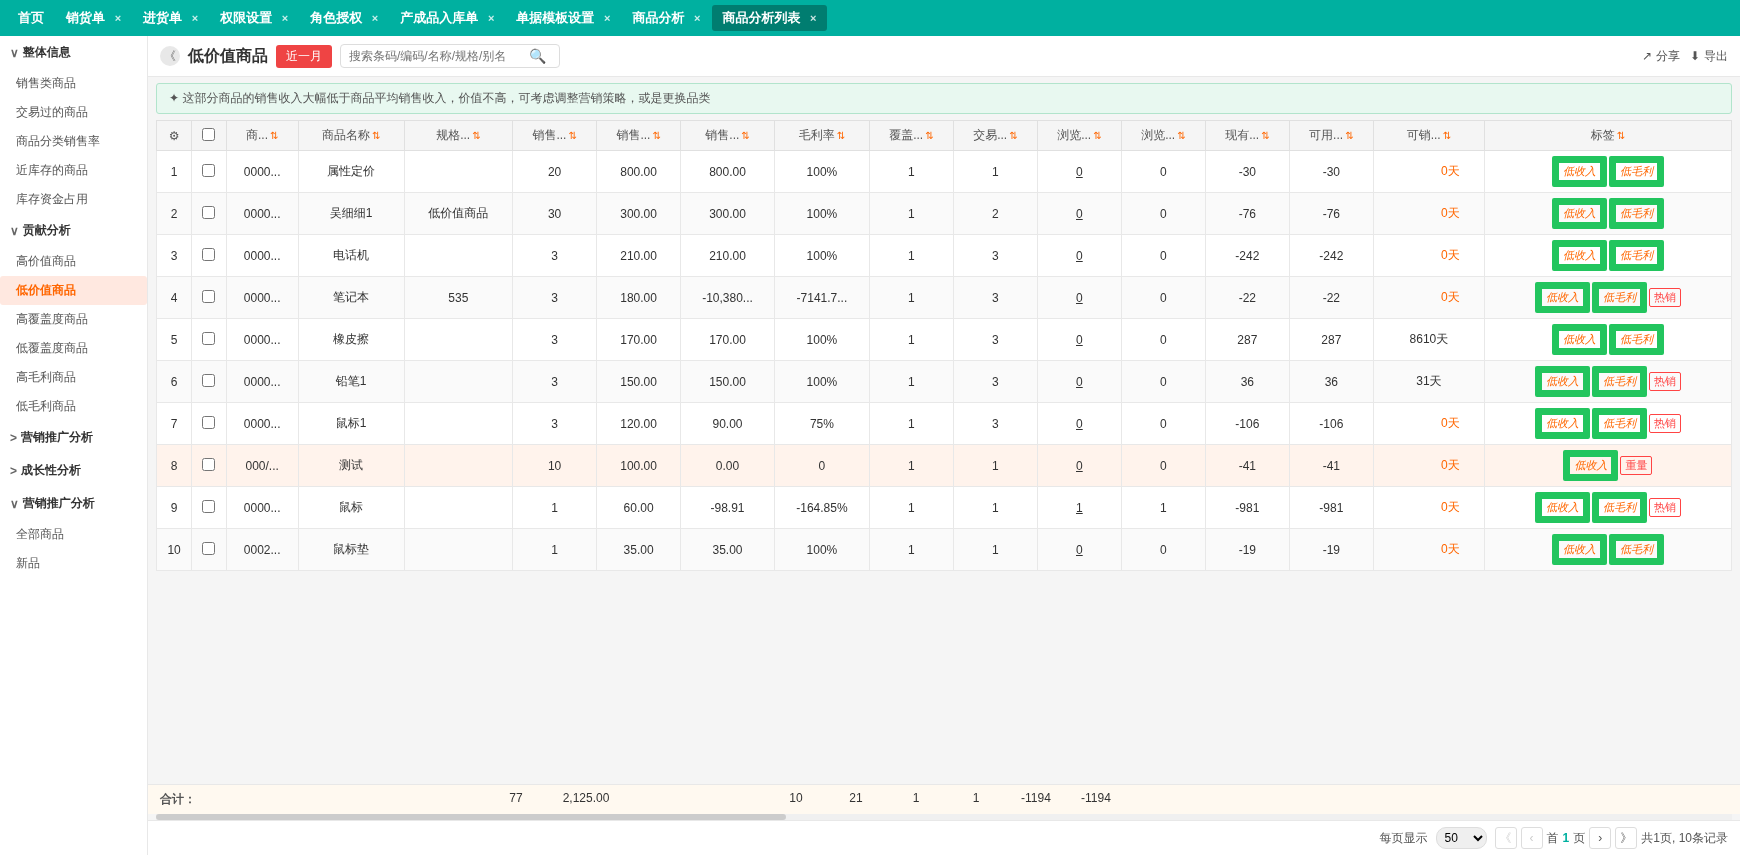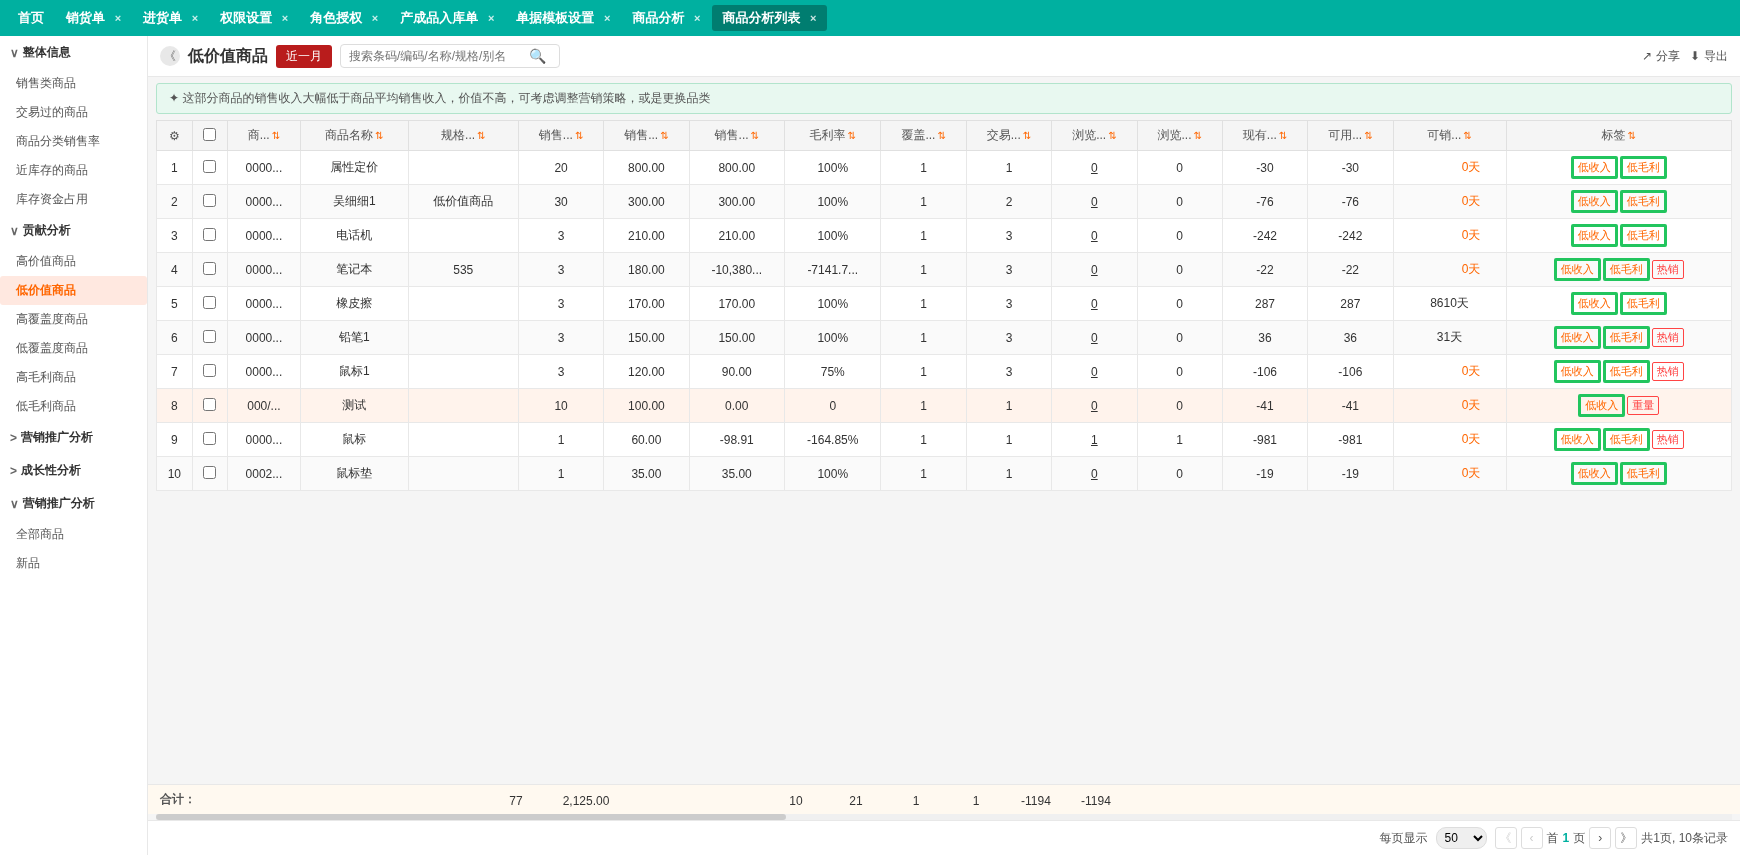--- a/index.html
+++ b/index.html
@@ -71,21 +71,21 @@
       background: #fff;
       border-bottom: 1px solid #e8e8e8;
       gap: 8px;
     }
     .page-title {
       font-size: 16px;
       font-weight: bold;
       color: #333;
     }
     .period-btn {
-      background: #b91c1c;
+      background: #ef4444;
       color: #fff;
       border: none;
       padding: 3px 10px;
       border-radius: 3px;
       cursor: pointer;
       font-size: 12px;
     }
     .search-box {
       display: flex;
       align-items: center;
@@ -164,32 +164,32 @@
     }
     tbody tr:nth-child(even) { background: #fafafa; }
     tbody tr.highlighted { background: #fff3ec; }
     .tag {
       display: inline-block;
       padding: 1px 4px;
       border-radius: 2px;
       font-size: 11px;
       margin: 0 1px;
     }
-    .tag-orange { color: #ff6600; border: 3px solid #22c55e; }
+    .tag-orange { color: #ff6600; border: 7px solid #22c55e; font-style: italic; }
     .tag-red { color: #ff4444; border: 1px solid #ff4444; }
     .link-underline { color: #333; text-decoration: underline; cursor: pointer; }
     .zero-days { color: #ff6600; margin-left: 43px; }
     .days-num { color: #333; }
 
     
     .footer-summary {
       background: #fff9f0;
       border-top: 1px solid #e8e8e8;
       display: flex;
-      align-items: flex-end;
+      align-items: flex-start;
       padding: 6px 12px;
       font-size: 12px;
       color: #333;
       gap: 0;
     }
     .footer-summary .label { color: #555; font-weight: bold; margin-right: 20px; }
 
     
     .pagination {
       background: #fff;

